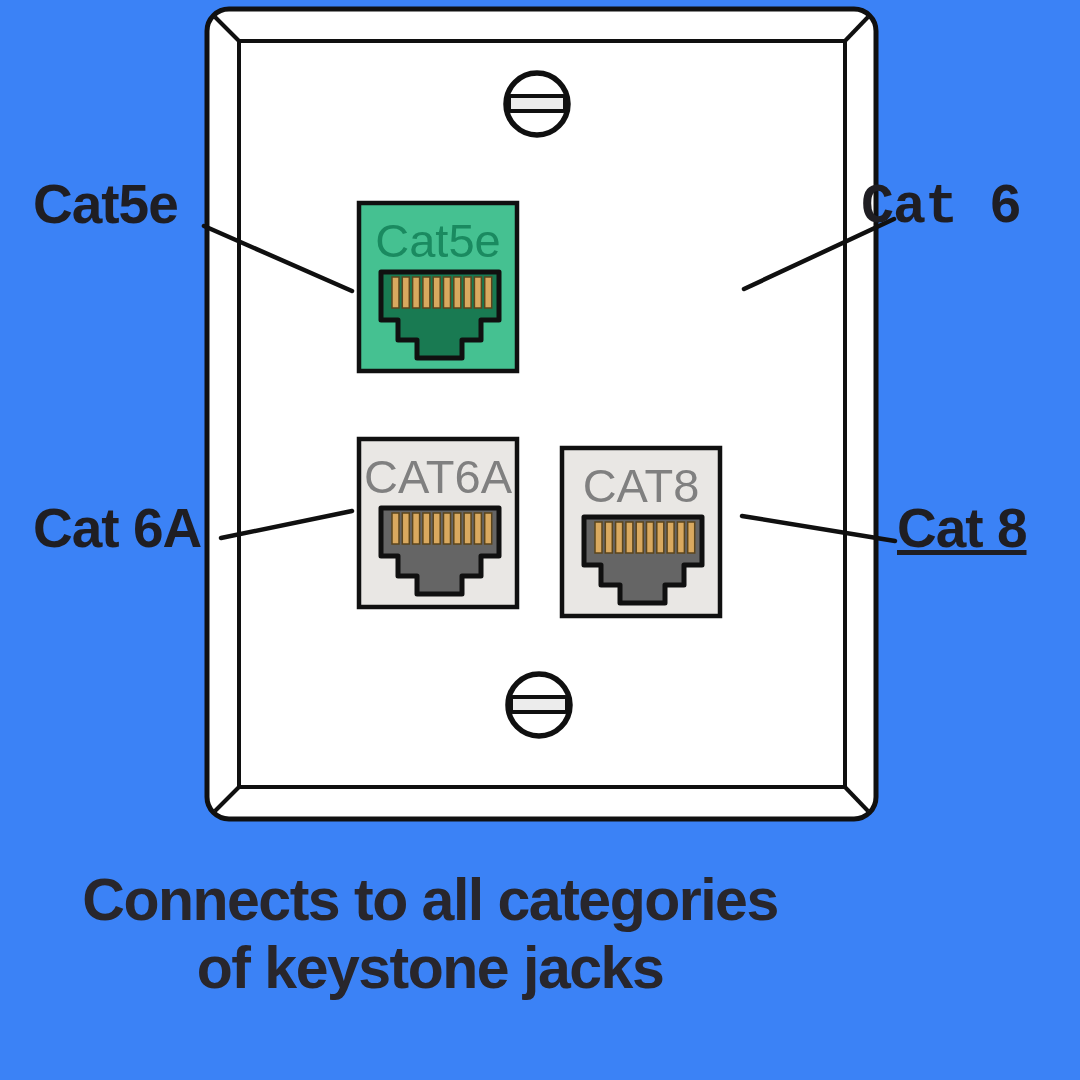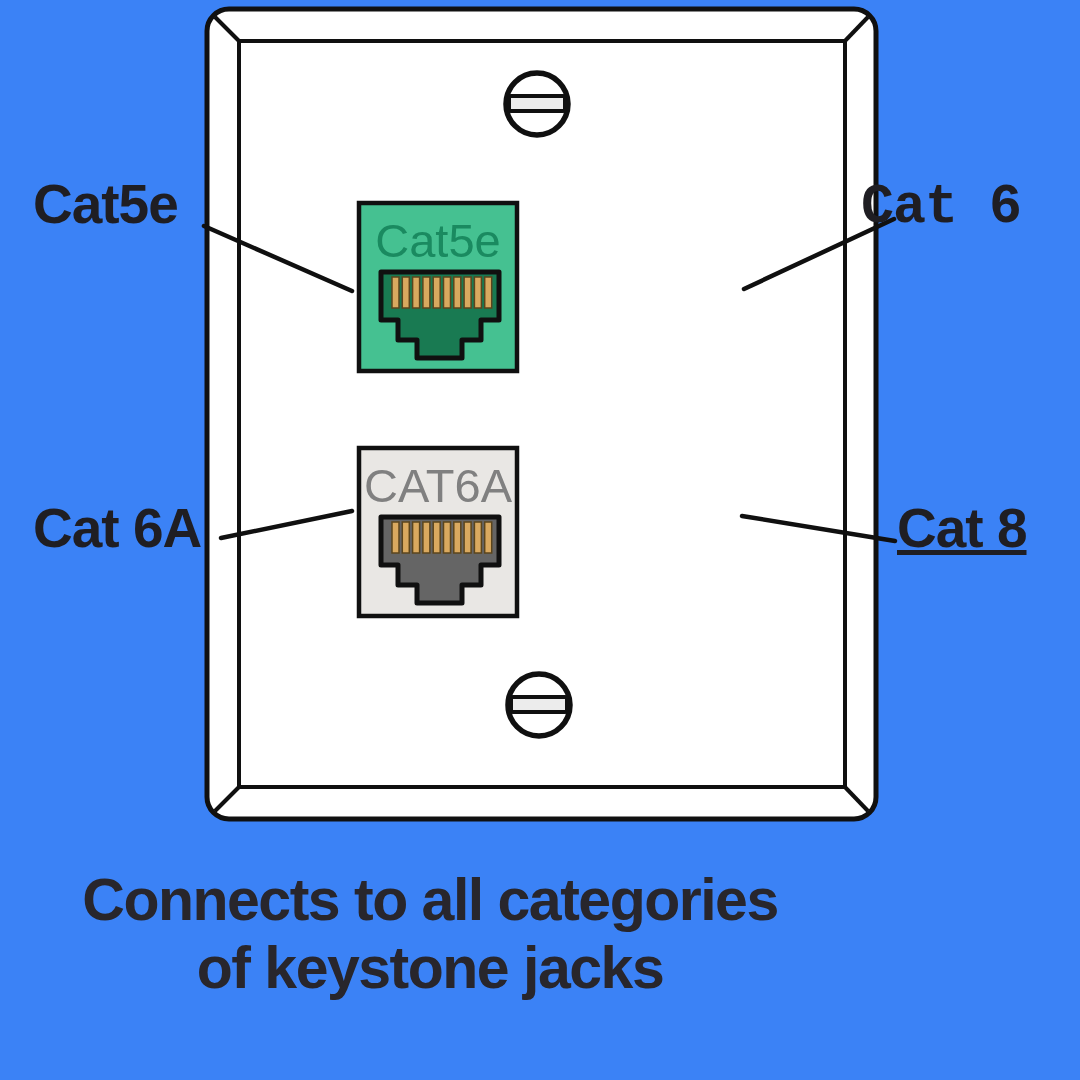--- a/index.html
+++ b/index.html
@@ -69,40 +69,59 @@
           <rect x="87.5" y="77" width="7" height="31"></rect>
         <rect x="97.8" y="77" width="7" height="31"></rect>
           <rect x="108.1" y="77" width="7" height="31"></rect>
         <rect x="118.4" y="77" width="7" height="31"></rect>
           <rect x="128.7" y="77" width="7" height="31"></rect>
       </g>
     </svg>
   </div>
 
 
-  <div class="jack" style="left:356px;top:445px;border-radius:29px;">
+  <div class="jack" style="left:356px;top:436px;border-radius:29px;">
     <svg width="164" height="174" viewBox="0 0 164 174">
       <rect x="3" y="3" width="158" height="168" stroke="#101010" stroke-width="4.5" fill="#e9e7e4"></rect>
       <text class="jack-label" x="82" y="57" text-anchor="middle" fill="#808080">CAT6A</text>
       <path d="M25,72 H143 V120 H125 V140 H106 V158 H61 V140 H42 V120 H25 Z" stroke="#101010" stroke-width="5" stroke-linejoin="round" fill="#656565"></path>
       <g stroke="#5b451d" stroke-width="1.5" fill="#d9a95f">
         <rect x="36" y="77" width="7" height="31"></rect>
           <rect x="46.3" y="77" width="7" height="31"></rect>
         <rect x="56.6" y="77" width="7" height="31"></rect>
           <rect x="66.9" y="77" width="7" height="31"></rect>
         <rect x="77.2" y="77" width="7" height="31"></rect>
           <rect x="87.5" y="77" width="7" height="31"></rect>
         <rect x="97.8" y="77" width="7" height="31"></rect>
           <rect x="108.1" y="77" width="7" height="31"></rect>
         <rect x="118.4" y="77" width="7" height="31"></rect>
           <rect x="128.7" y="77" width="7" height="31"></rect>
       </g>
     </svg>
   </div>
 
+  <div class="jack" style="left:559px;top:445px;">
+    <svg width="164" height="174" viewBox="0 0 164 174">
+      <rect x="3" y="3" width="158" height="168" stroke="#101010" stroke-width="4.5" fill="#e9e7e4"></rect>
+      <text class="jack-label" x="82" y="57" text-anchor="middle" fill="#808080">CAT8</text>
+      <path d="M25,72 H143 V120 H125 V140 H106 V158 H61 V140 H42 V120 H25 Z" stroke="#101010" stroke-width="5" stroke-linejoin="round" fill="#656565"></path>
+      <g stroke="#5b451d" stroke-width="1.5" fill="#d9a95f">
+        <rect x="36" y="77" width="7" height="31"></rect>
+          <rect x="46.3" y="77" width="7" height="31"></rect>
+        <rect x="56.6" y="77" width="7" height="31"></rect>
+          <rect x="66.9" y="77" width="7" height="31"></rect>
+        <rect x="77.2" y="77" width="7" height="31"></rect>
+          <rect x="87.5" y="77" width="7" height="31"></rect>
+        <rect x="97.8" y="77" width="7" height="31"></rect>
+          <rect x="108.1" y="77" width="7" height="31"></rect>
+        <rect x="118.4" y="77" width="7" height="31"></rect>
+          <rect x="128.7" y="77" width="7" height="31"></rect>
+      </g>
+    </svg>
+  </div>
 
   <div class="callout" style="left:33px;top:177px;">Cat5e</div>
   <div class="callout" style="left:861px;top:180px;font-family:Liberation Mono, monospace;">Cat 6</div>
   <div class="callout" style="left:33px;top:501px;">Cat 6A</div>
   <div class="callout" style="left:897px;top:501px;text-decoration:underline;">Cat 8</div>
 
   <div class="caption">
     <div>Connects to all categories</div>
     <div>of keystone jacks</div>
   </div>

